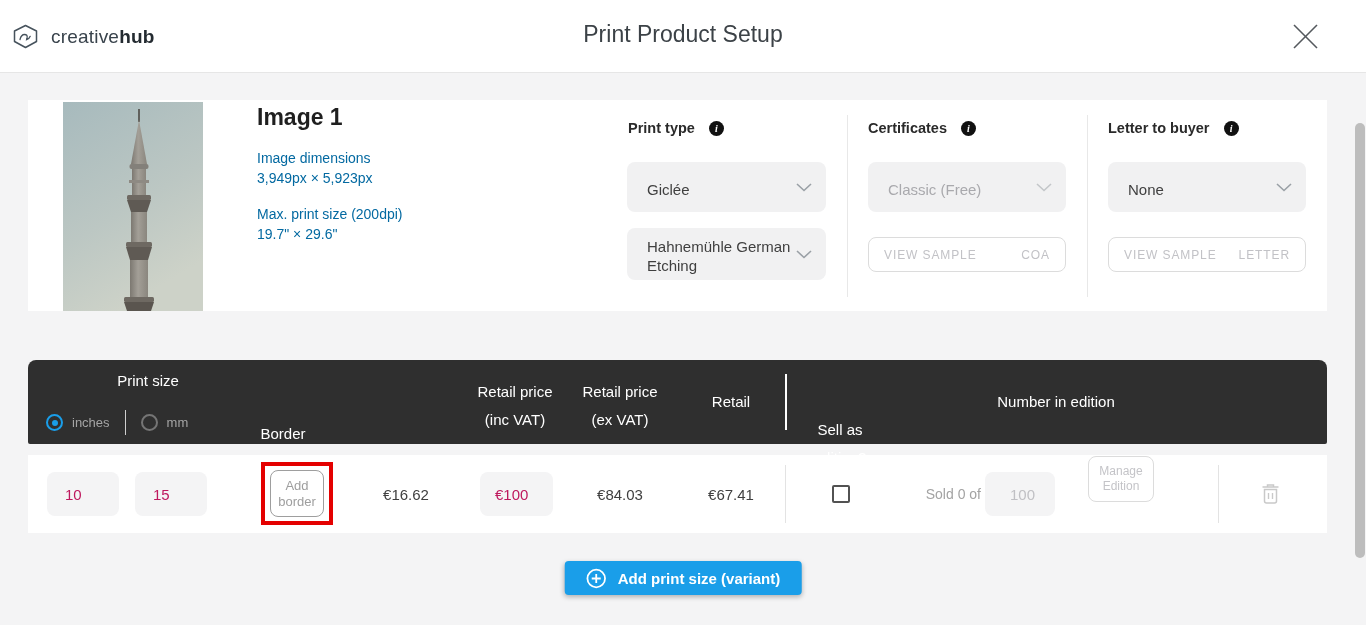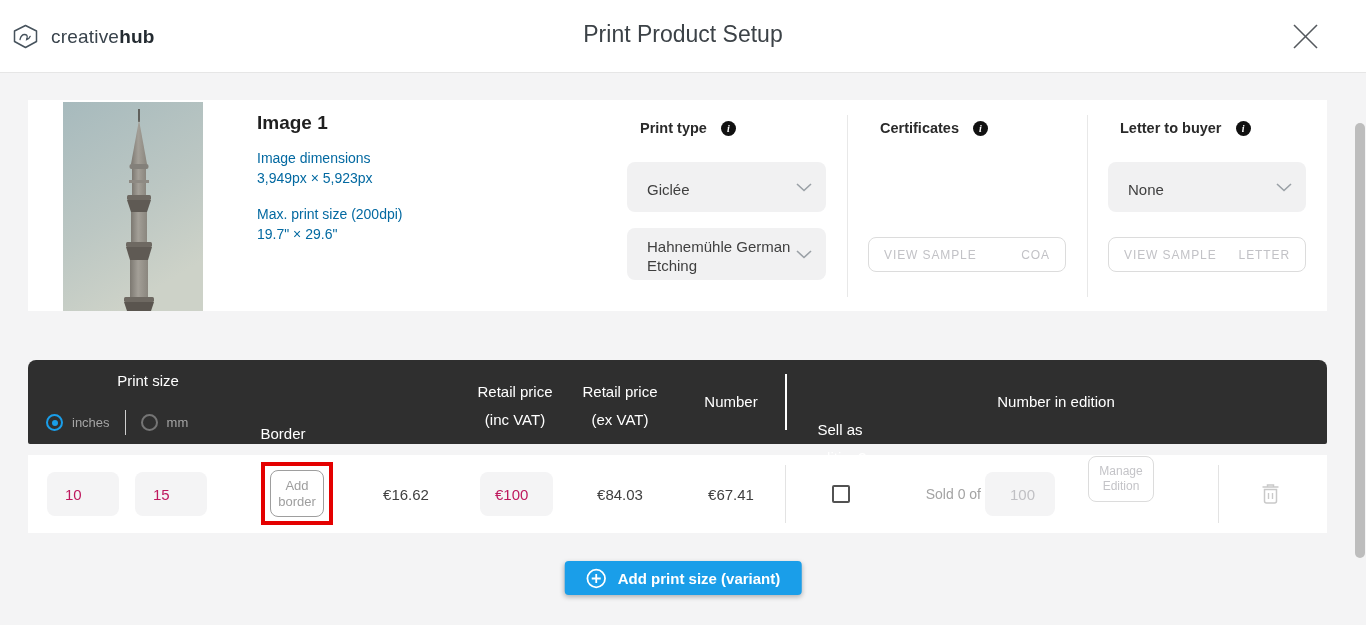--- a/index.html
+++ b/index.html
@@ -27,25 +27,25 @@
   .scroll-thumb {
     position:absolute; right:1px; top:123px; width:10px; height:435px;
     background:#bdbdbd; border-radius:6px;
   }
   
   .product-card {
     position:absolute; left:28px; top:100px; width:1299px; height:211px;
     background:#fff;
   }
   .thumb { position:absolute; left:35px; top:2px; width:140px; height:209px; display:block; }
-  .img-name { position:absolute; left:229px; top:12px; font-size:19px; font-weight:700; color:#1f1f1f; }
+  .img-name { position:absolute; left:229px; top:4px; font-size:23px; font-weight:700; color:#1f1f1f; }
   .img-meta { position:absolute; left:229px; top:48px; font-size:14px; font-weight:500; color:#0369a1; line-height:20px; }
   .img-meta .gap { height:16px; }
   .sec-label { position:absolute; display:flex; align-items:center; gap:14px;
-               font-size:14.5px; font-weight:700; color:#2a2a2a;margin-left:12px; }
+               font-size:14.5px; font-weight:700; color:#2a2a2a; }
   .info-icon {
     width:15px; height:15px; border-radius:50%; background:#111; color:#fff;
     font:italic 700 10px/15px "Liberation Serif", serif; text-align:center; display:inline-block;
   }
   .dropdown {
     position:absolute; background:#f1f1f2; border-radius:8px; height:50px;
     display:flex; align-items:center; padding:4px 34px 0 20px; font-size:15px; color:#3f3f3f;
     cursor:pointer;
   }
   .dropdown .chev { position:absolute; right:14px; top:50%; margin-top:-4px; }
@@ -188,20 +188,26 @@
       <polyline points="1,1 8,7.5 15,1" fill="none" stroke="#9aa0a6" stroke-width="1.6"></polyline>
     </svg>
   </div>
 
   <div class="vdiv" style="left:819px;"></div>
 
   <div class="sec-label" style="left:840px; top:20px;">
     <span>Certificates</span>
     <span class="info-icon">i</span>
   </div>
+  <div class="dropdown disabled" style="left:840px; top:62px; width:198px;">
+    <span>Classic (Free)</span>
+    <svg class="chev" width="16" height="9">
+      <polyline points="1,1 8,7.5 15,1" fill="none" stroke="#c3c6c9" stroke-width="1.6"></polyline>
+    </svg>
+  </div>
   <div class="outline-btn" style="left:840px; top:137px; width:198px;">
     <span>VIEW SAMPLE</span>
     <span>COA</span>
   </div>
 
   <div class="vdiv" style="left:1059px;"></div>
 
   <div class="sec-label" style="left:1080px; top:20px;">
     <span>Letter to buyer</span>
     <span class="info-icon">i</span>
@@ -231,21 +237,21 @@
   </div>
   <div class="th" style="left:195px; top:33px; width:120px;margin-top:32px;">Border</div>
   <div class="th" style="left:427px; top:18px; width:120px; line-height:28px;">
     <span>Retail price</span>
     <span class="l2">(inc VAT)</span>
   </div>
   <div class="th" style="left:532px; top:18px; width:120px; line-height:28px;">
     <span>Retail price</span>
     <span class="l2">(ex VAT)</span>
   </div>
-  <div class="th" style="left:643px; top:33px; width:120px;">Number</div>
+  <div class="th" style="left:643px; top:33px; width:120px;">Retail</div>
   <div class="head-vdiv"></div>
   <div class="th" style="left:752px; top:18px; width:120px; line-height:28px;margin-top:38px;">
     <span>Sell as</span>
     <span class="l2">edition?</span>
   </div>
   <div class="th" style="left:928px; top:33px; width:200px;">Number in edition</div>
 </div>
 
 <div class="trow">
   <input class="cell-input" style="left: 19px; width: 72px; padding-left: 18px;" value="10">

